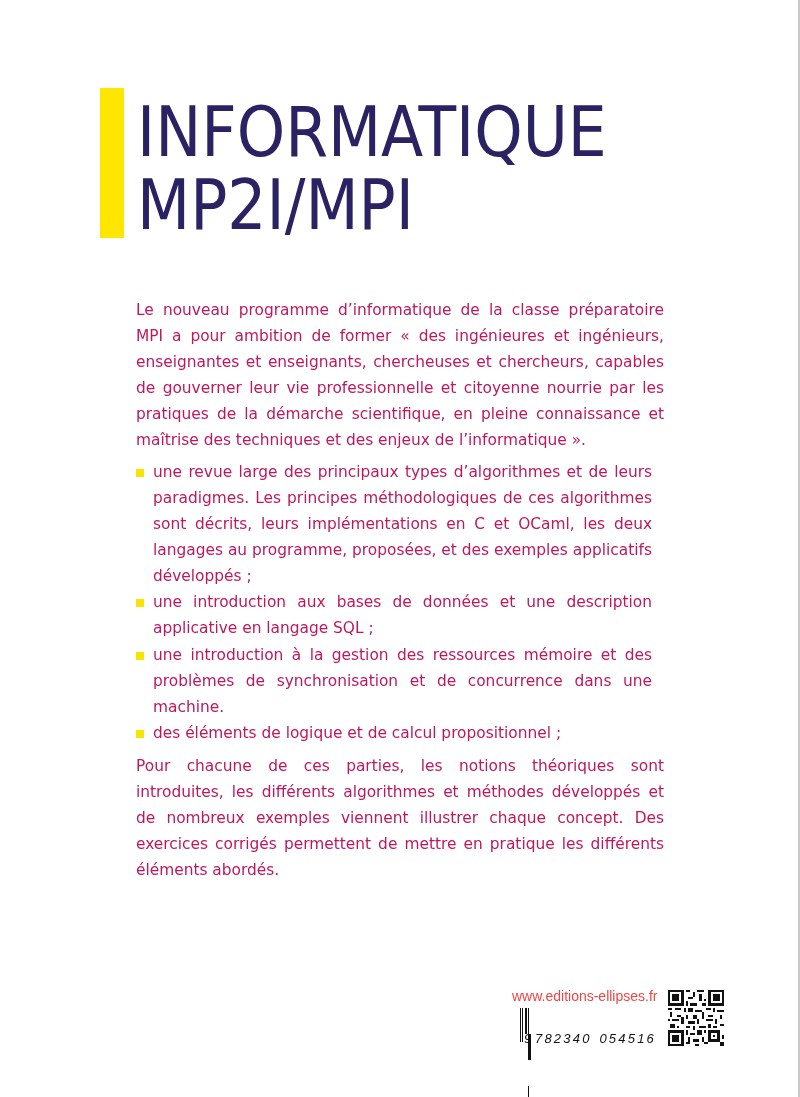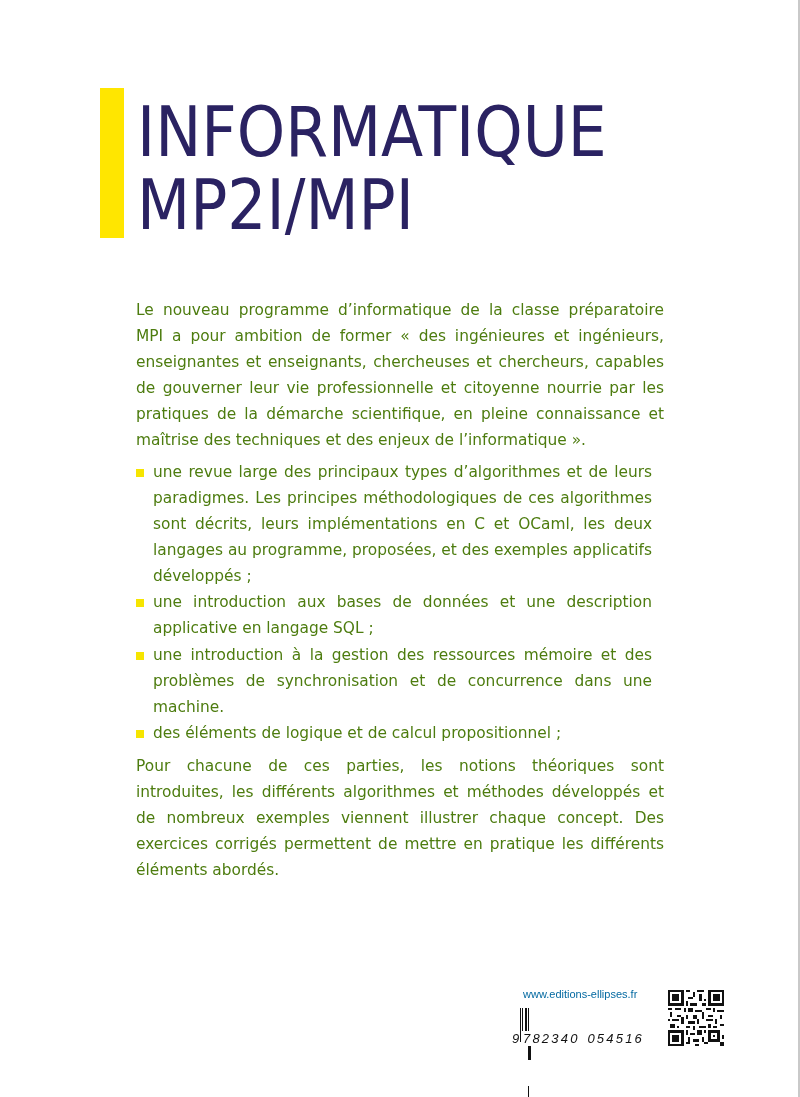--- a/index.html
+++ b/index.html
@@ -21,46 +21,46 @@
     position: absolute; left: 137px; top: 96px; margin: 0;
     font-family: "DejaVu Sans", sans-serif; font-weight: normal;
     font-size: 70px; line-height: 73px; color: #2a2262;
     letter-spacing: 0px;
     transform-origin: left top; transform: scaleX(0.88);
     white-space: nowrap;
   }
   .title span { display: block; }
   .body-text {
     position: absolute; left: 136px; top: 298px; width: 528px;
-    font-size: 15.4px; line-height: 25.9px; color: #4d7c0f;
+    font-size: 15.4px; line-height: 25.9px; color: #be185d;
     text-align: justify; hyphens: manual;
   }
   .body-text p { margin: 0 0 7px 0; }
   .body-text ul { list-style: none; margin: 0 12px 7px 0; padding: 0; }
   .body-text li {
     position: relative; padding-left: 17px; margin: 0 0 0.5px 0;
   }
   .bullet {
     position: absolute; left: 0; top: 9px; width: 8px; height: 8px;
     background: #f6e500;
   }
   .footer { position: absolute; left: 510px; top: 988px; width: 220px; height: 60px; }
   .site {
-    position: absolute; left: 13px; top: 0; font-size: 11px; color: #0369a1;
+    position: absolute; left: 2px; top: 0; font-size: 14px; color: #ef4444;
     font-family: "Liberation Sans", sans-serif; white-space: nowrap;
   }
   .barcode {
     position: absolute; left: 2px; top: 20px; width: 146px; height: 38px;
   }
   .barcode-bars { position: absolute; left: 8px; top: 0; width: 138px; height: 34px; display: flex; align-items: flex-start; }
   .barcode-bars i { display: block; background: #111; height: 26px; }
   .barcode-bars i.long { height: 34px; }
   .barcode-bars b { display: block; height: 26px; }
   .barcode-digits {
-    position: absolute; left: 0; top: 23px; width: 146px; font-size: 13px;
+    position: absolute; left: 12px; top: 23px; width: 146px; font-size: 13px;
     font-family: "Liberation Sans", sans-serif; color: #111; letter-spacing: 2.2px;
     white-space: nowrap; background: transparent;
   }
   .barcode-digits .first { display: inline-block; width: 10px; }
   .barcode-digits .grp { background: #fff; padding: 0 1px; }
   .qr {
     position: absolute; left: 158px; top: 2px; width: 56px; height: 56px;
   }
 </style>
 </head>

